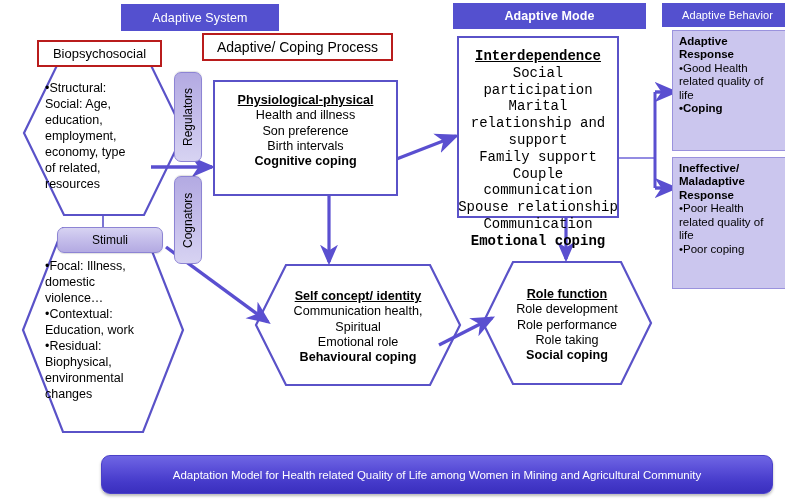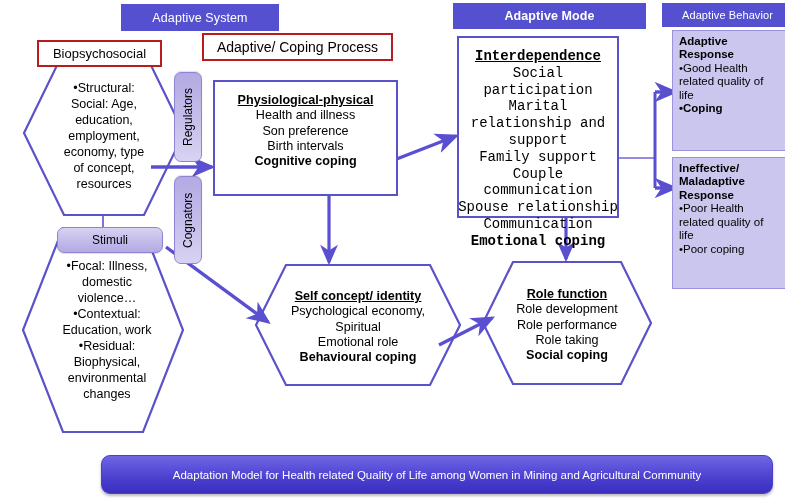--- a/index.html
+++ b/index.html
@@ -50,21 +50,21 @@
     background:#cbc6ee;
     border:1px solid #9a92dd;
     padding:4px 5px 4px 6px;
     font-size:11.5px;
     line-height:1.17;
   }
 
   
   .txt{position:absolute;box-sizing:border-box;}
   .ctr{text-align:center;}
-  .lft{text-align:center;}
+  .lft{text-align:left;}
   .hd{font-weight:bold;text-decoration:underline;}
   .bd{font-weight:bold;}
 
   .hexText{font-size:12.5px;line-height:1.28;}
   .boxText{font-size:12.6px;line-height:1.22;}
   .modeText{font-size:14px;line-height:1.2;font-family:Liberation Mono, monospace;}
 
   
   .banner{
     position:absolute;
@@ -132,21 +132,21 @@
   <div class="abs wbox" style="left:21px;top:40px;width:125px;height:27px;font-size:13px;">Biopsychosocial</div>
 
   <div class="abs pill" style="left:41px;top:227px;width:106px;height:26px;">Stimuli</div>
 
   <div class="txt lft hexText" style="left:29px;top:80px;width:118px;">
     <div>•Structural:</div>
     <div>Social: Age,</div>
     <div>education,</div>
     <div>employment,</div>
     <div>economy, type</div>
-    <div>of concept,</div>
+    <div>of related,</div>
     <div>resources</div>
   </div>
 
   <div class="txt lft hexText" style="left:29px;top:258px;width:124px;">
     <div>•Focal: Illness,</div>
     <div>domestic</div>
     <div>violence…</div>
     <div>•Contextual:</div>
     <div>Education, work</div>
     <div>•Residual:</div>
@@ -176,21 +176,21 @@
     <div>support</div>
     <div>Family support</div>
     <div>Couple communication</div>
     <div>Spouse relationship</div>
     <div>Communication</div>
     <div class="bd">Emotional coping</div>
   </div>
 
   <div class="txt ctr boxText" style="left:243px;top:289px;width:198px;">
     <div class="hd">Self concept/ identity</div>
-    <div>Psychological economy,</div>
+    <div>Communication health,</div>
     <div>Spiritual</div>
     <div>Emotional role</div>
     <div class="bd">Behavioural coping</div>
   </div>
 
   <div class="txt ctr boxText" style="left:473px;top:287px;width:156px;">
     <div class="hd">Role function</div>
     <div>Role development</div>
     <div>Role performance</div>
     <div>Role taking</div>

